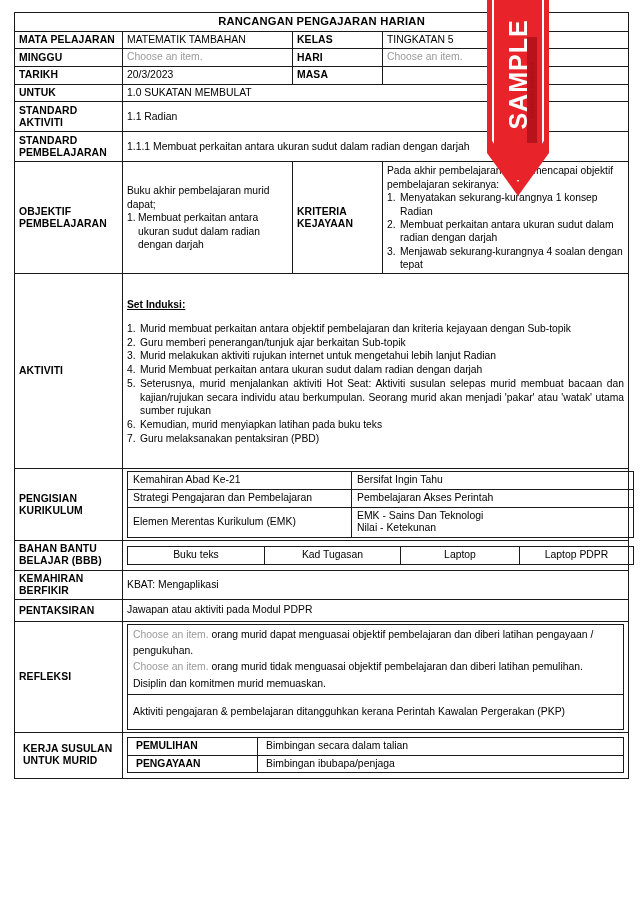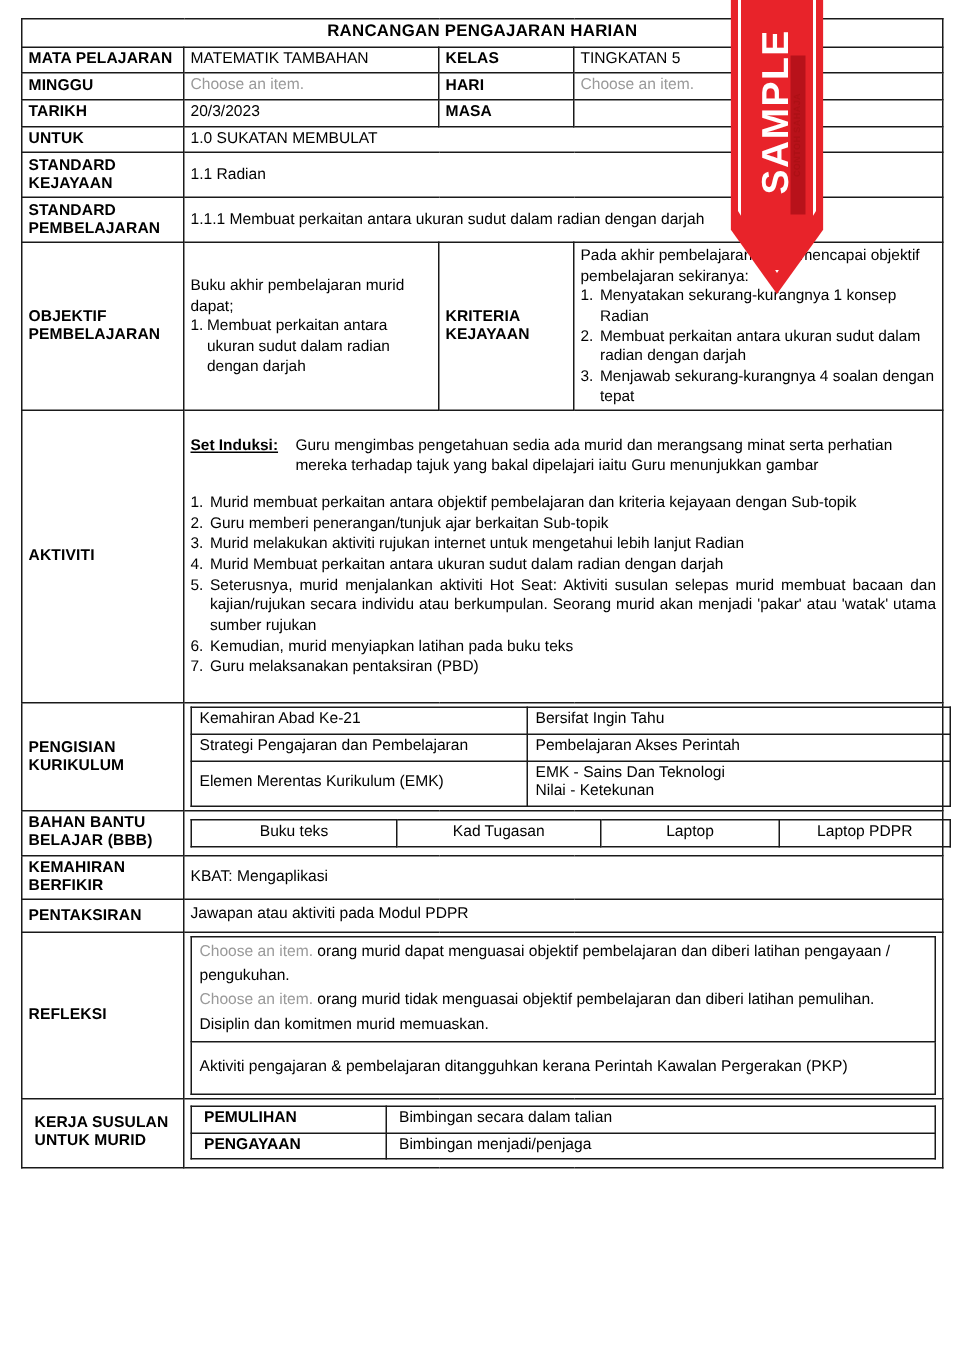--- a/index.html
+++ b/index.html
@@ -251,21 +251,21 @@
       <td class="val"></td>
     </tr>
 
 
     <tr>
       <td class="lbl">UNTUK</td>
       <td class="val" colspan="3">1.0 SUKATAN MEMBULAT</td>
     </tr>
 
     <tr style="height:30px">
-      <td class="lbl">STANDARD KEJAYAAN</td>
+      <td class="lbl">STANDARD AKTIVITI</td>
       <td class="val" colspan="3">1.1 Radian</td>
     </tr>
 
     <tr style="height:30px">
       <td class="lbl">STANDARD PEMBELAJARAN</td>
       <td class="val" colspan="3">1.1.1 Membuat perkaitan antara ukuran sudut dalam radian dengan darjah</td>
     </tr>
 
     <tr style="height:110px">
       <td class="lbl">OBJEKTIF PEMBELAJARAN</td>
@@ -296,21 +296,20 @@
           </li>
         </ol>
       </td>
     </tr>
 
     <tr style="height:195px">
       <td class="lbl">AKTIVITI</td>
       <td class="akt" colspan="3">
         <div class="set-induksi">
           <div class="si-label">Set Induksi:</div>
-          <div class="si-body">Guru mengimbas pengetahuan sedia ada murid dan merangsang minat serta perhatian mereka terhadap tajuk yang bakal dipelajari iaitu Guru menunjukkan gambar</div>
         </div>
         <ol class="aktlist">
           <li>
             <span class="num">1.</span>
             <span>Murid membuat perkaitan antara objektif pembelajaran dan kriteria kejayaan dengan Sub-topik</span>
           </li>
           <li>
             <span class="num">2.</span>
             <span>Guru memberi penerangan/tunjuk ajar berkaitan Sub-topik</span>
           </li>
@@ -425,21 +424,21 @@
                 <col style="width:130px">
                 <col>
               </colgroup>
           <tbody>
                 <tr>
             <td style="font-weight:bold;padding-left:8px">PEMULIHAN</td>
             <td style="padding-left:8px">Bimbingan secara dalam talian</td>
           </tr>
           <tr>
             <td style="font-weight:bold;padding-left:8px">PENGAYAAN</td>
-            <td style="padding-left:8px">Bimbingan menjadi/penjaga</td>
+            <td style="padding-left:8px">Bimbingan ibubapa/penjaga</td>
           </tr>
         </tbody>
             </table>
       </td>
     </tr>
 
   </tbody>
     </table>
 
   <div id="ribbon">

